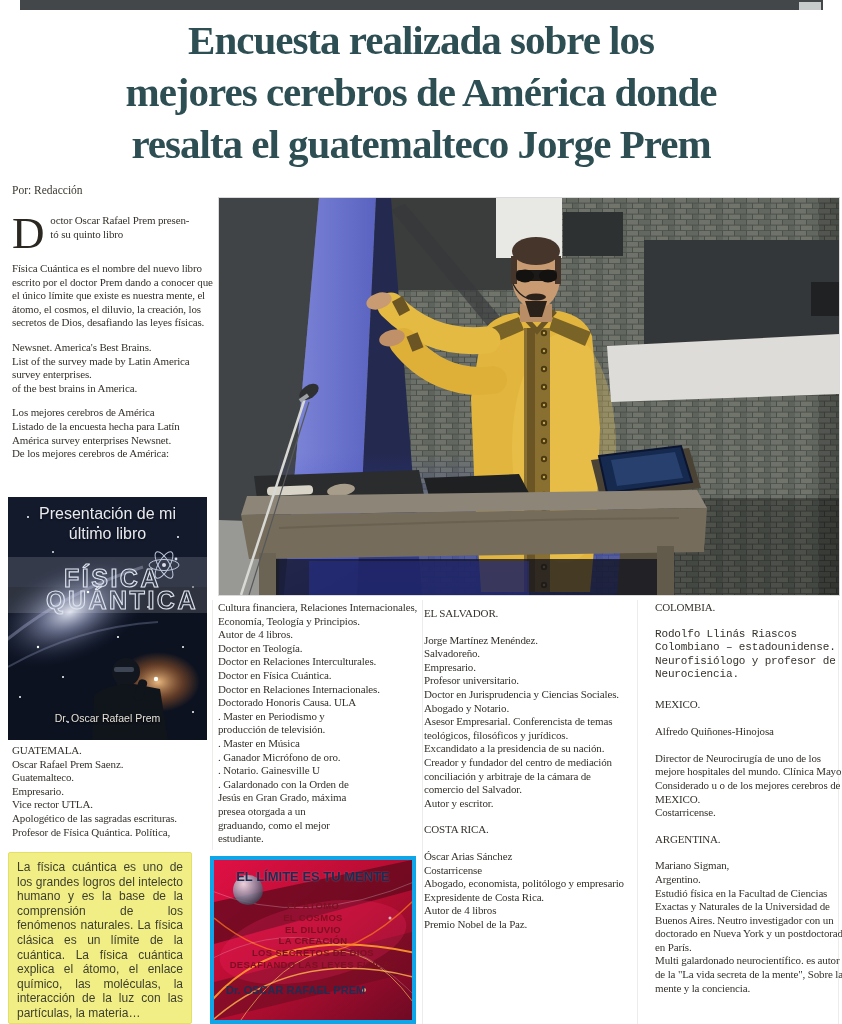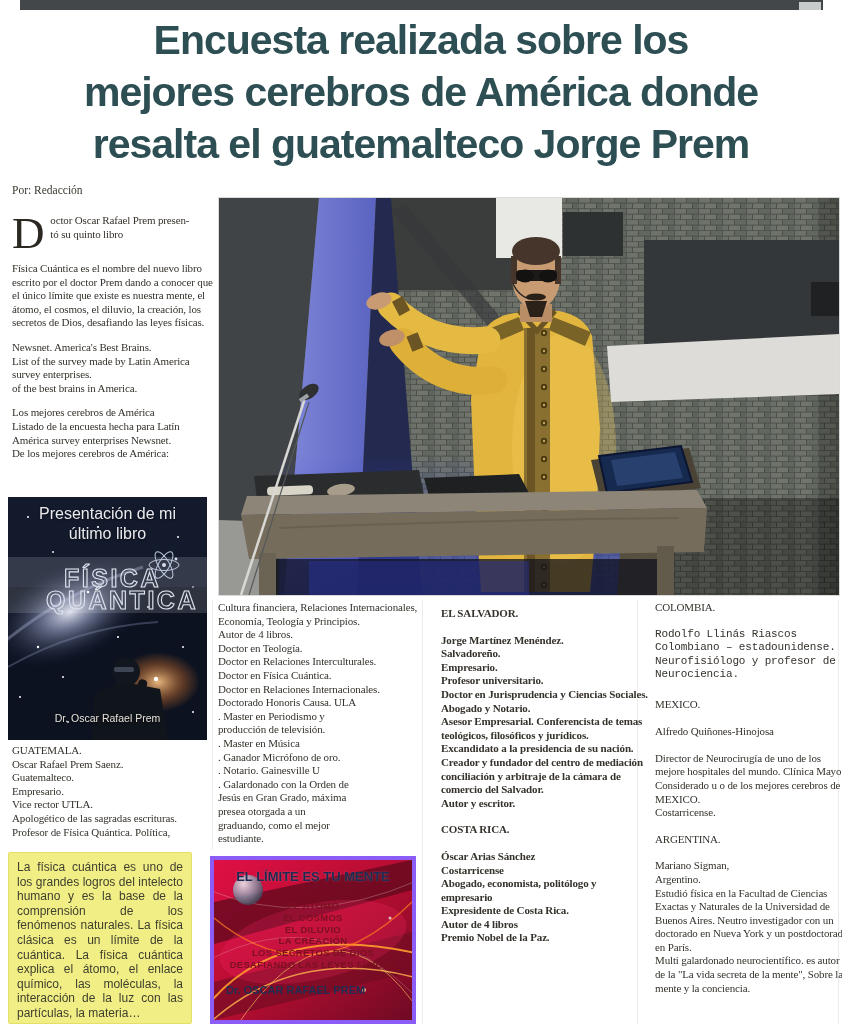--- a/index.html
+++ b/index.html
@@ -5,21 +5,21 @@
   html,body{margin:0;padding:0;}
   body{
     width:842px;height:1024px;position:relative;overflow:hidden;
     background:#ffffff;color:#33302b;
     font-family:"Liberation Serif", serif;
   }
   .topbar{position:absolute;left:20px;top:0;width:803px;height:10px;background:#43474a;}
   .topbar-notch{position:absolute;right:2px;top:2px;width:22px;height:8px;background:#c7cbcc;}
   .headline{
     position:absolute;top:14px;left:10px;right:10px;margin:0;text-align:center;
-    font-family:Liberation Sans, sans-serif;font-weight:bold;
+    font-family:Liberation Serif, serif;font-weight:bold;
     font-size:41px;line-height:52px;letter-spacing:-1px;color:#2d4e53;
   }
   .byline{position:absolute;left:12px;top:184px;font-size:11.5px;color:#3a372f;}
   .textcol{position:absolute;font-size:11px;line-height:13.6px;letter-spacing:-0.15px;color:#36322c;}
   .pre{white-space:pre-line;}
   .para{margin:0 0 11px 0;}
   .lead{margin:0 0 8px 0;min-height:40px;}
   .dropcap{float:left;font-size:45px;line-height:36px;padding:1px 6px 0 0;color:#2b2721;}
   .sect-head{margin:0 0 13px 0;}
   .vrule{position:absolute;width:1px;background:#ececea;}
@@ -33,21 +33,21 @@
     font-family:"Liberation Sans", sans-serif;font-size:16px;line-height:20px;color:#e9eaee;
     text-shadow:0 1px 2px rgba(0,0,0,.6);white-space:pre-line;
   }
   .promo1-author{
     position:absolute;left:0;top:215px;width:100%;text-align:center;
     font-family:"Liberation Sans", sans-serif;font-size:10.5px;color:#e6e2da;
     text-shadow:0 1px 2px rgba(0,0,0,.7);
   }
   
   .promo2{position:absolute;left:210px;top:856px;width:206px;height:168px;box-sizing:border-box;
-    border:4px solid #8b5cf6;background:#f9a8d4;overflow:hidden;}
+    border:4px solid #0ea5e9;background:#f9a8d4;overflow:hidden;}
   .promo2 .art{position:absolute;left:0;top:0;}
   .promo2-title{
     position:absolute;left:0;top:9px;width:100%;text-align:center;
     font-family:"Liberation Sans", sans-serif;font-weight:bold;font-size:13px;
     color:#1d2b52;text-shadow:0 0 2px rgba(255,255,255,.25);
   }
   .promo2-list{
     position:absolute;left:0;top:40px;width:100%;text-align:center;
     font-family:"Liberation Sans", sans-serif;font-weight:bold;font-size:9.5px;line-height:11.8px;
     color:#7c1020;white-space:pre-line;letter-spacing:.3px;
@@ -324,21 +324,21 @@
   <div class="promo2-title">EL LÍMITE ES TU MENTE</div>
   <div class="promo2-list">EL ÁTOMO
 EL COSMOS
 EL DILUVIO
 LA CREACIÓN
 LOS SECRETOS DE DIOS
 DESAFIANDO LAS LEYES FÍSICAS</div>
   <div class="promo2-author">Dr. OSCAR RAFAEL PREM</div>
 </div>
 
-<div class="textcol" style="left:441px;top:607px;width:207px;font-weight:bold;">
+<div class="textcol" style="left:424px;top:607px;width:207px;">
   <p class="sect-head">EL SALVADOR.</p>
   <p class="para pre" style="margin-bottom:13px;">Jorge Martínez Menéndez.
 Salvadoreño.
 Empresario.
 Profesor universitario.
 Doctor en Jurisprudencia y Ciencias Sociales.
 Abogado y Notario.
 Asesor Empresarial. Conferencista de temas teológicos, filosóficos y jurídicos.
 Excandidato a la presidencia de su nación.
 Creador y fundador del centro de mediación conciliación y arbitraje de la cámara de comercio del Salvador.

